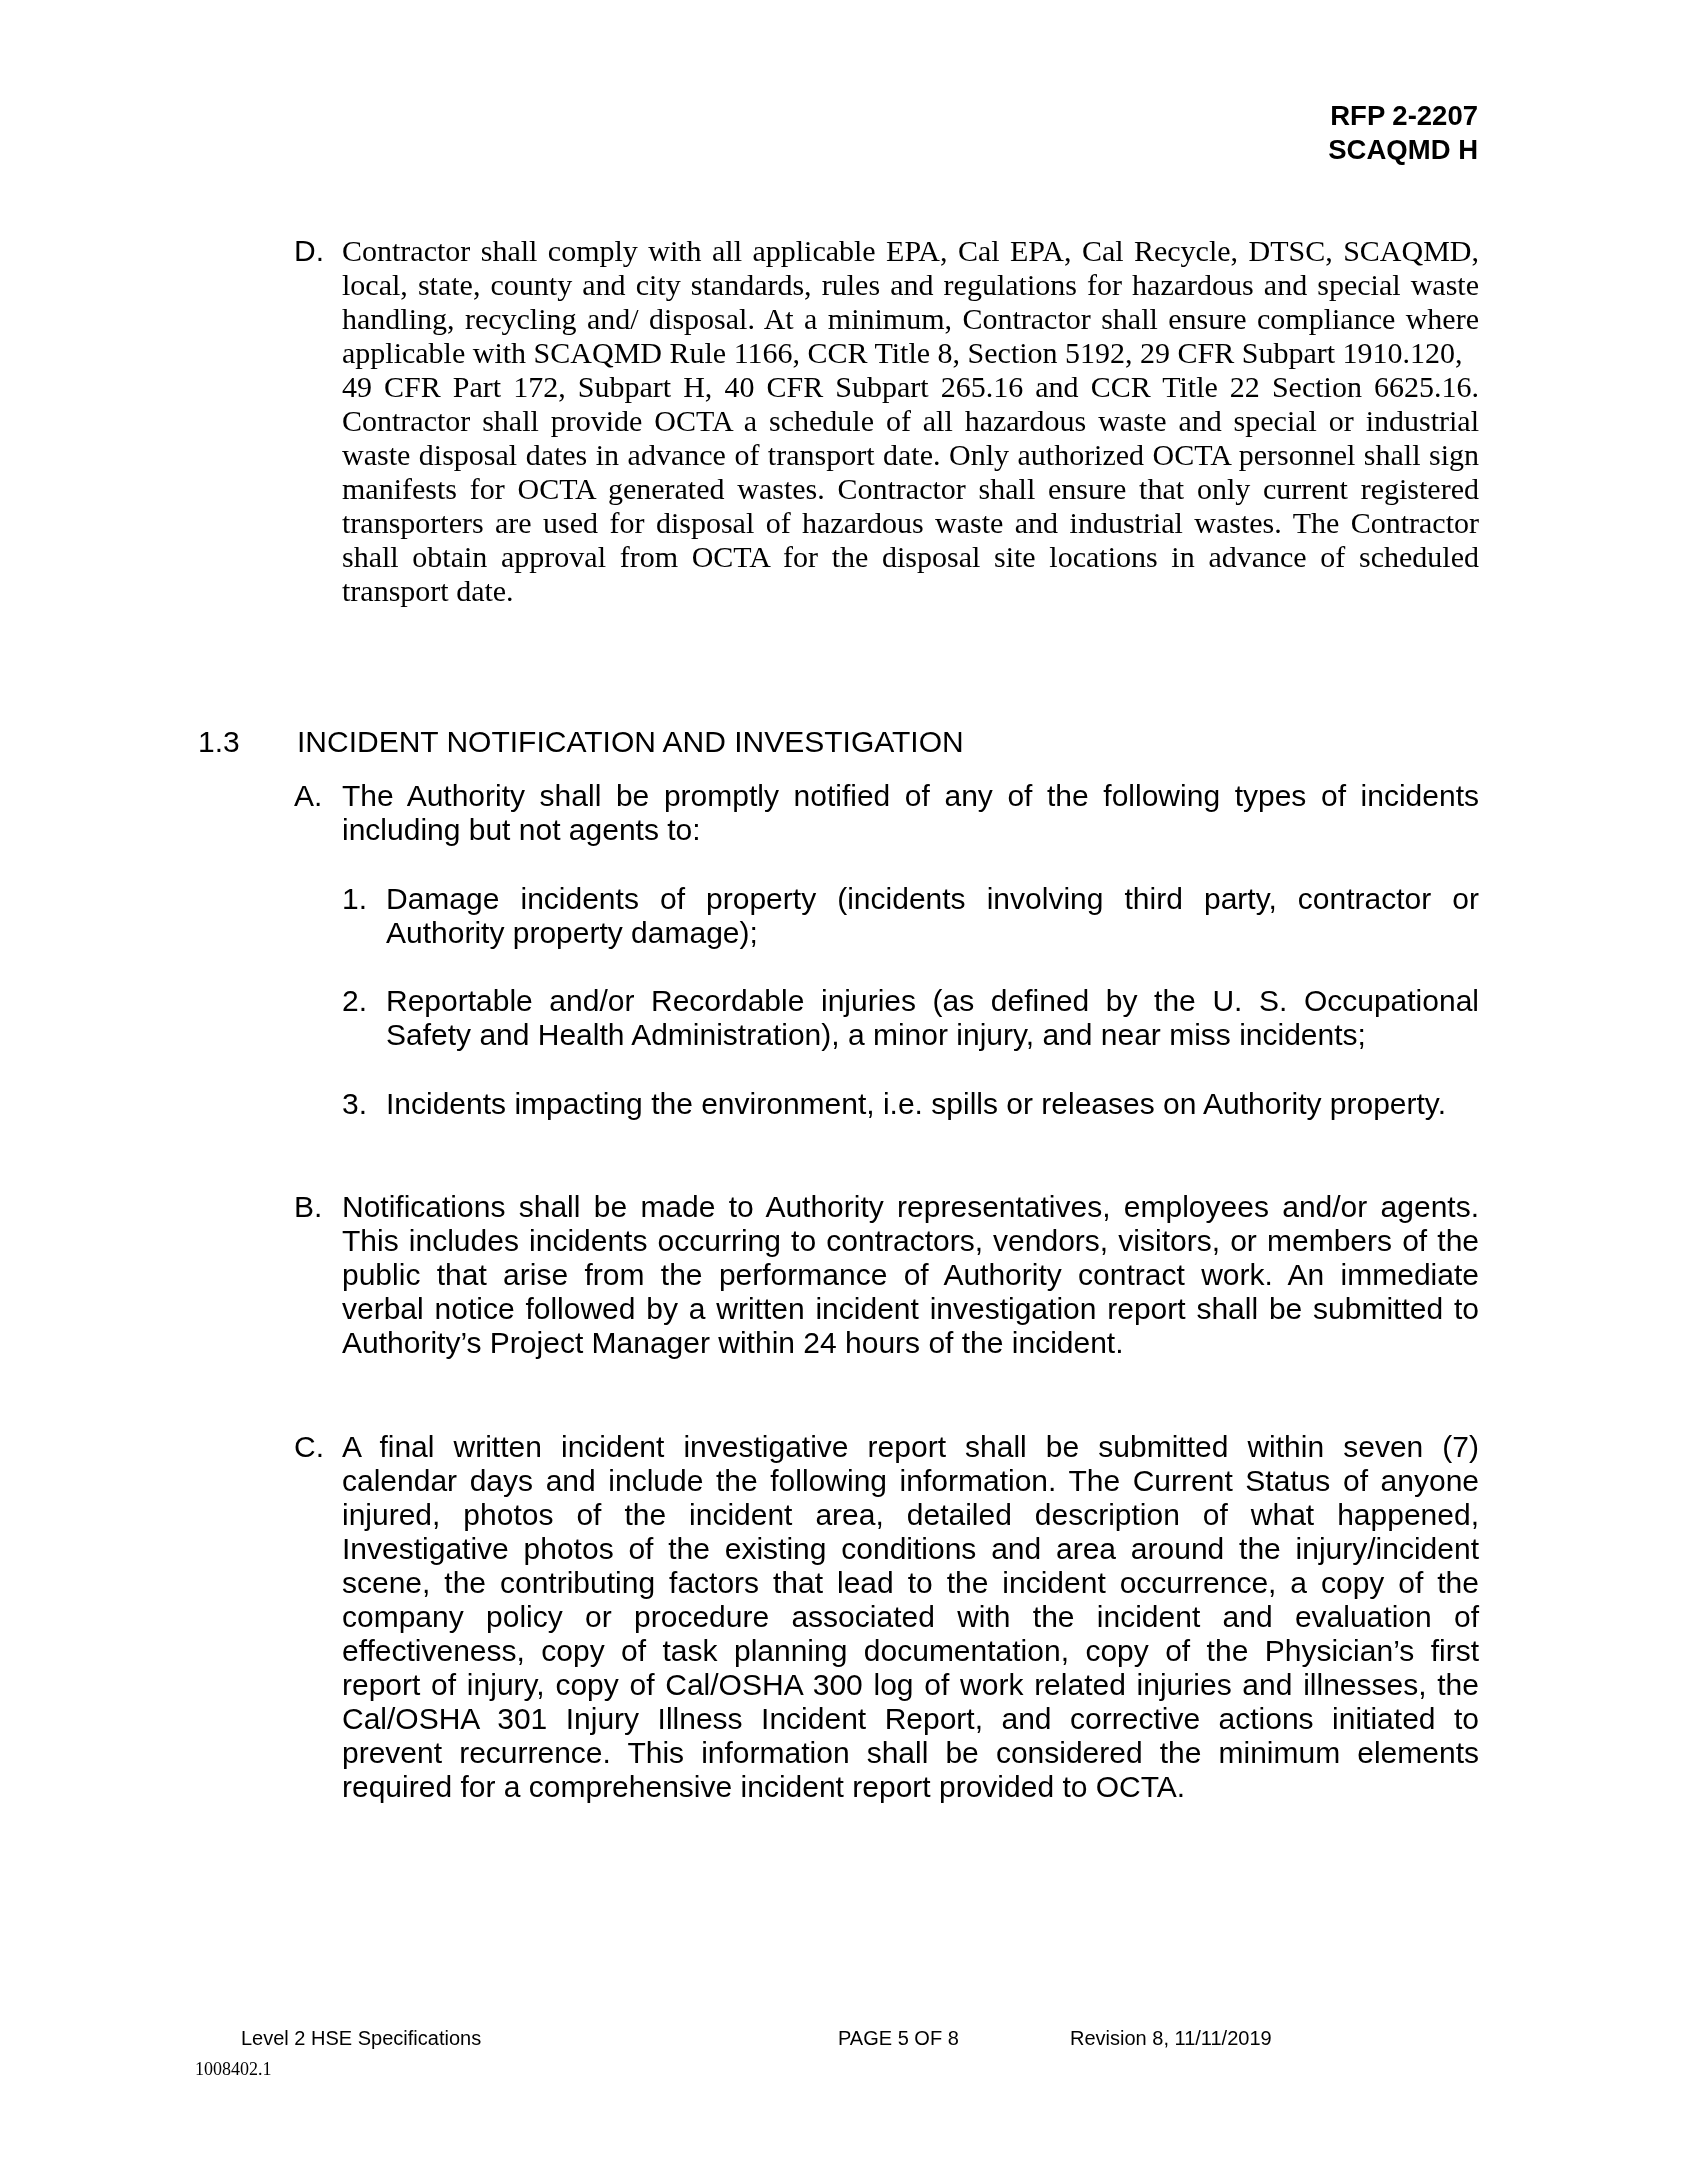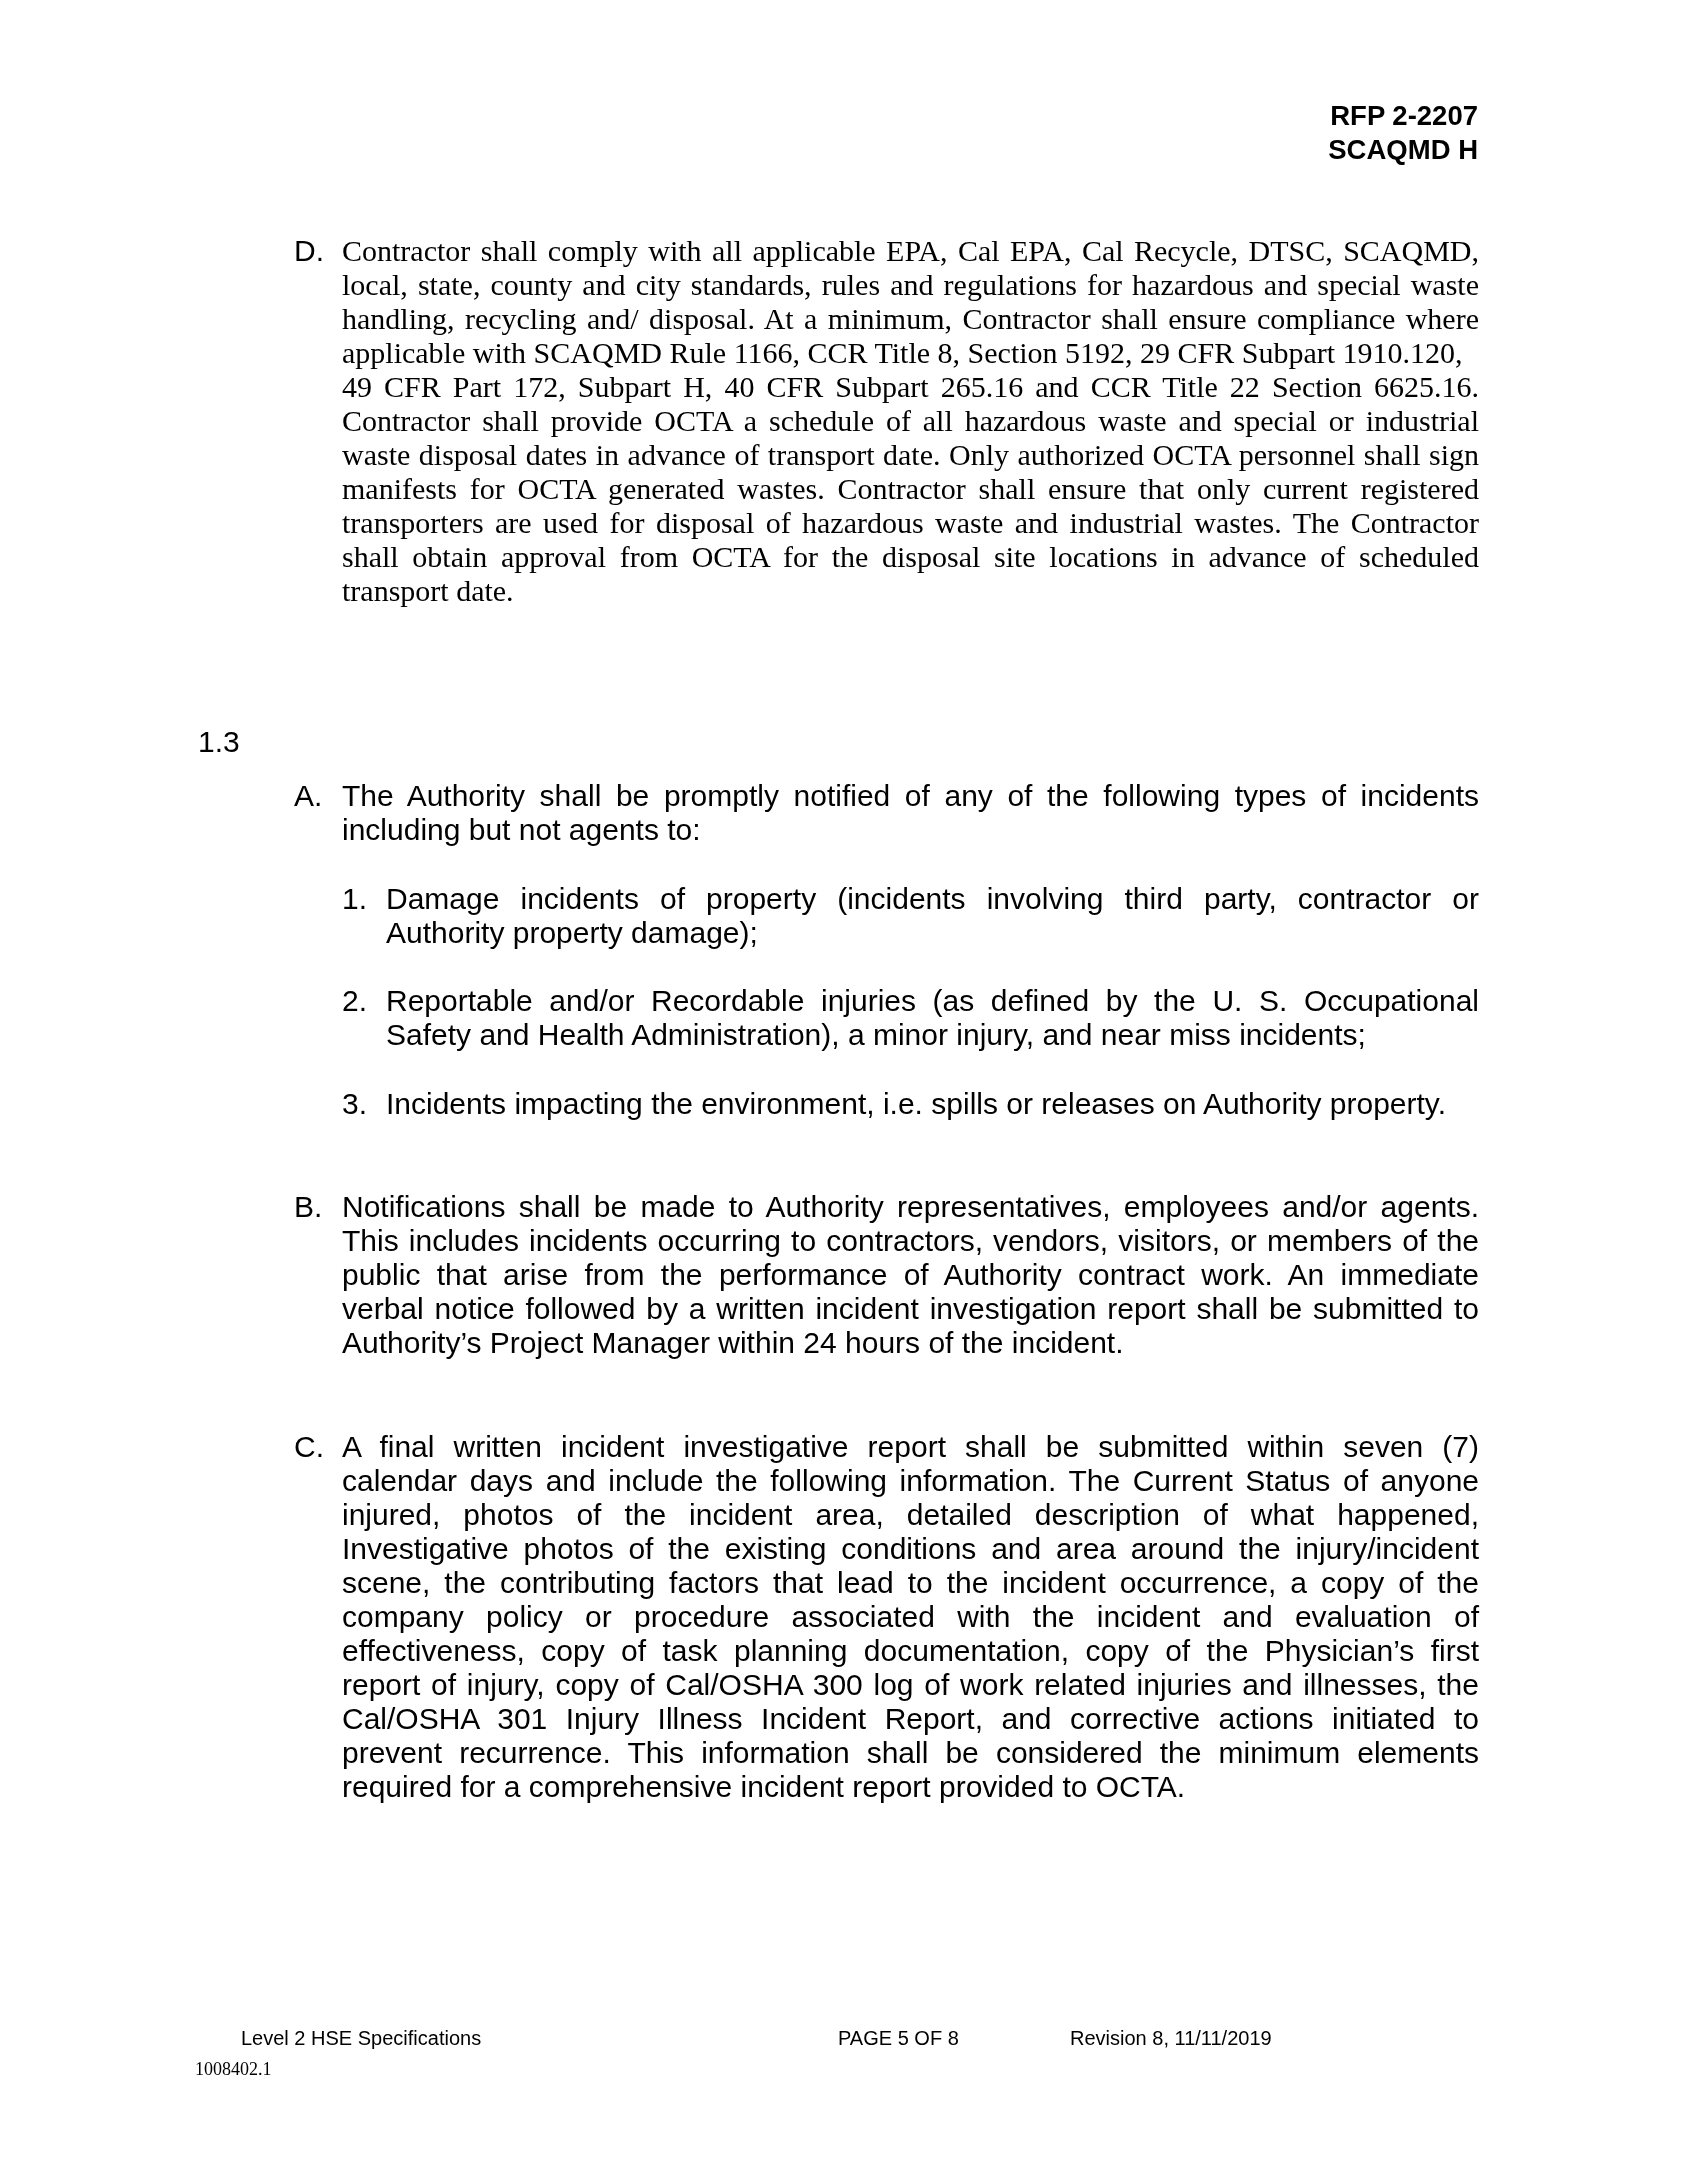--- a/index.html
+++ b/index.html
@@ -71,20 +71,21 @@
 <div class="item" style="left:294px; top:234px; width:1185px;">
   <span class="marker" style="width:48px;">D.</span>
   <div style="flex:1;font-family:Liberation Serif, serif;">
     <div class="text" style="text-align-last: left;">Contractor shall comply with all applicable EPA, Cal EPA, Cal Recycle, DTSC, SCAQMD, local, state, county and city standards, rules and regulations for hazardous and special waste handling, recycling and/ disposal. At a minimum, Contractor shall ensure compliance where applicable with SCAQMD Rule 1166, CCR Title 8, Section 5192, 29 CFR Subpart 1910.120,</div>
     <div class="text">49 CFR Part 172, Subpart H, 40 CFR Subpart 265.16 and CCR Title 22 Section 6625.16. Contractor shall provide OCTA a schedule of all hazardous waste and special or industrial waste disposal dates in advance of transport date. Only authorized OCTA personnel shall sign manifests for OCTA generated wastes. Contractor shall ensure that only current registered transporters are used for disposal of hazardous waste and industrial wastes. The Contractor shall obtain approval from OCTA for the disposal site locations in advance of scheduled transport date.</div>
   </div>
 </div>
 
 <div class="section-heading">
   <span class="num">1.3</span>
+  <span>INCIDENT NOTIFICATION AND INVESTIGATION</span>
 </div>
 
 <div class="item" style="left:294px; top:779px; width:1185px;">
   <span class="marker" style="width:48px;">A.</span>
   <span class="text">The Authority shall be promptly notified of any of the following types of incidents including but not agents to:</span>
 </div>
 
 <div class="item" style="left:342px; top:882px; width:1137px;">
   <span class="marker" style="width:44px;">1.</span>
   <span class="text">Damage incidents of property (incidents involving third party, contractor or Authority property damage);</span>

